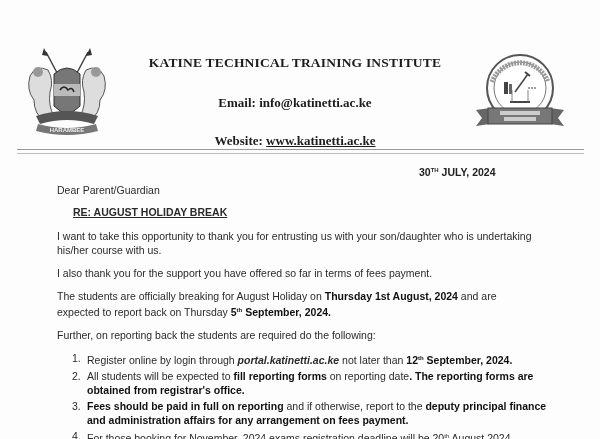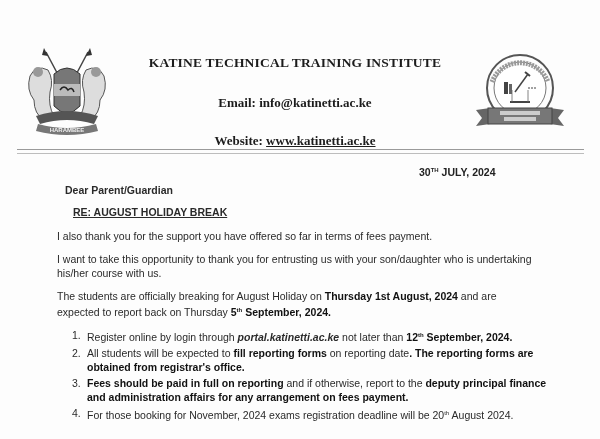--- a/index.html
+++ b/index.html
@@ -15,21 +15,21 @@
       font-family: "Liberation Serif", "DejaVu Serif", serif; font-weight:bold; color:#1c1c1c; }
     .lh-title { font-size:13.5px; letter-spacing:0.2px; line-height:18px; margin-top:2px; }
     .lh-line { font-size:13px; line-height:15px; margin-top:23px; }
     .lh-line.first { margin-top:8px; }
     .lh-link { text-decoration:underline; }
     .rule { position:absolute; left:17px; top:149px; width:567px; height:3px;
       border-top:1px solid #9a9a9a; border-bottom:1px solid #bdbdbd; }
     .date { position:absolute; left:419px; top:166px; font-size:10.5px; font-weight:bold; color:#222; }
     .date sup { font-size:6px; vertical-align:4px; }
     .body { position:absolute; left:57px; top:183px; width:480px; font-size:10.5px; line-height:14px; color:#2a2a2a; }
-    .salutation { margin:0 0 8px 8px;font-weight:bold; }
+    .salutation { margin:0 0 8px 0; }
     .subject { font-weight:bold; text-decoration:underline; margin:0 0 10px 16px; }
     .para { margin:0 0 9px 0; }
     .para b, .item b { color:#111; }
     sup.th { font-size:6px; vertical-align:4px; }
     ol { list-style:none; margin:0; padding:0; }
     .item { position:relative; padding-left:30px; margin:0 0 2px 0; width:460px; }
     .item .num { position:absolute; left:15px; top:0; }
     .item i b, .italic-bold { font-style:italic; font-weight:bold;text-align:center; }
   </style>
 </head>
@@ -91,25 +91,26 @@
 
   <div class="rule"></div>
 
   <div class="date">
     <span>30</span><sup>TH</sup><span> JULY, 2024</span>
   </div>
 
   <div class="body">
     <p class="salutation">Dear Parent/Guardian</p>
     <p class="subject">RE: AUGUST HOLIDAY BREAK</p>
+    <p class="para">I want to take this opportunity to thank you for entrusting us with your son/daughter who is undertaking his/her course with us.</p>
     <p class="para">I also thank you for the support you have offered so far in terms of fees payment.</p>
-    <p class="para">I want to take this opportunity to thank you for entrusting us with your son/daughter who is undertaking his/her course with us.</p>
     <p class="para">
       <span>The students are officially breaking for August Holiday on </span><b>Thursday 1st August, 2024</b><span> and are expected to report back on Thursday </span><b><span>5</span><sup class="th">th</sup><span> September, 2024.</span></b>
     </p>
+    <p class="para">Further, on reporting back the students are required do the following:</p>
 
     <ol>
       <li class="item">
         <span class="num">1.</span>
         <span>Register online by login through </span><span class="italic-bold">portal.katinetti.ac.ke</span><span> not later than </span><b><span>12</span><sup class="th">th</sup><span> September, 2024.</span></b>
       </li>
       <li class="item">
         <span class="num">2.</span>
         <span>All students will be expected to </span><b>fill reporting forms</b><span> on reporting date</span><b>. The reporting forms are obtained from registrar's office.</b>
       </li>

